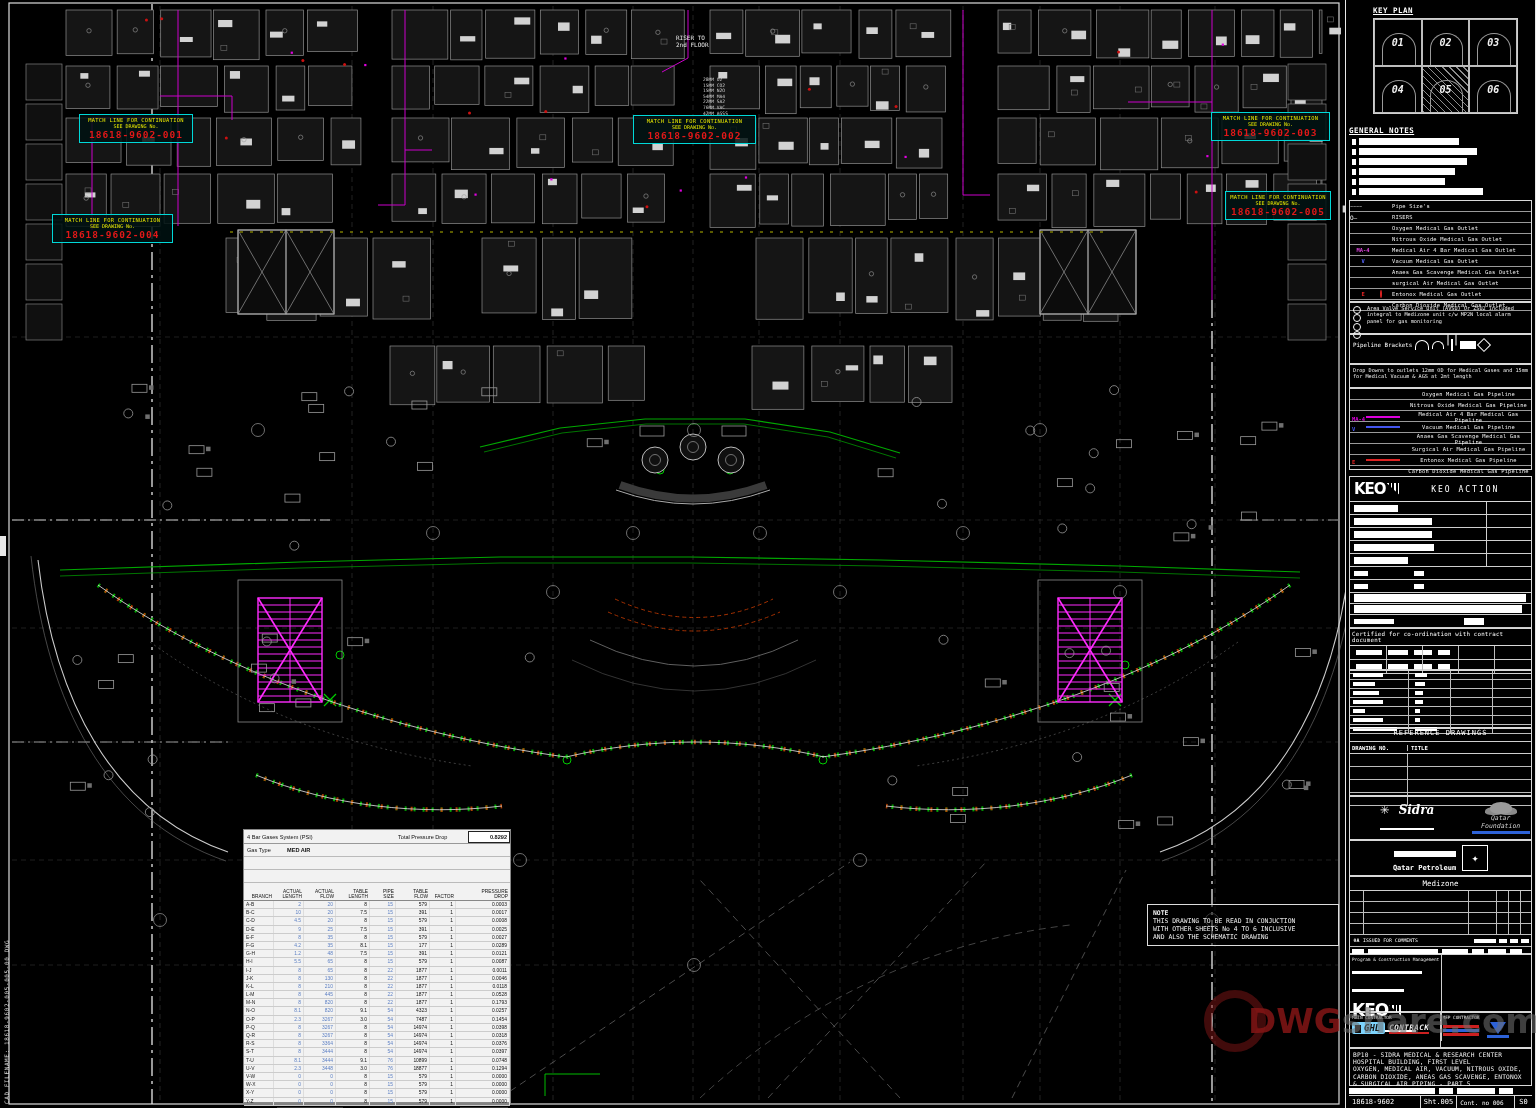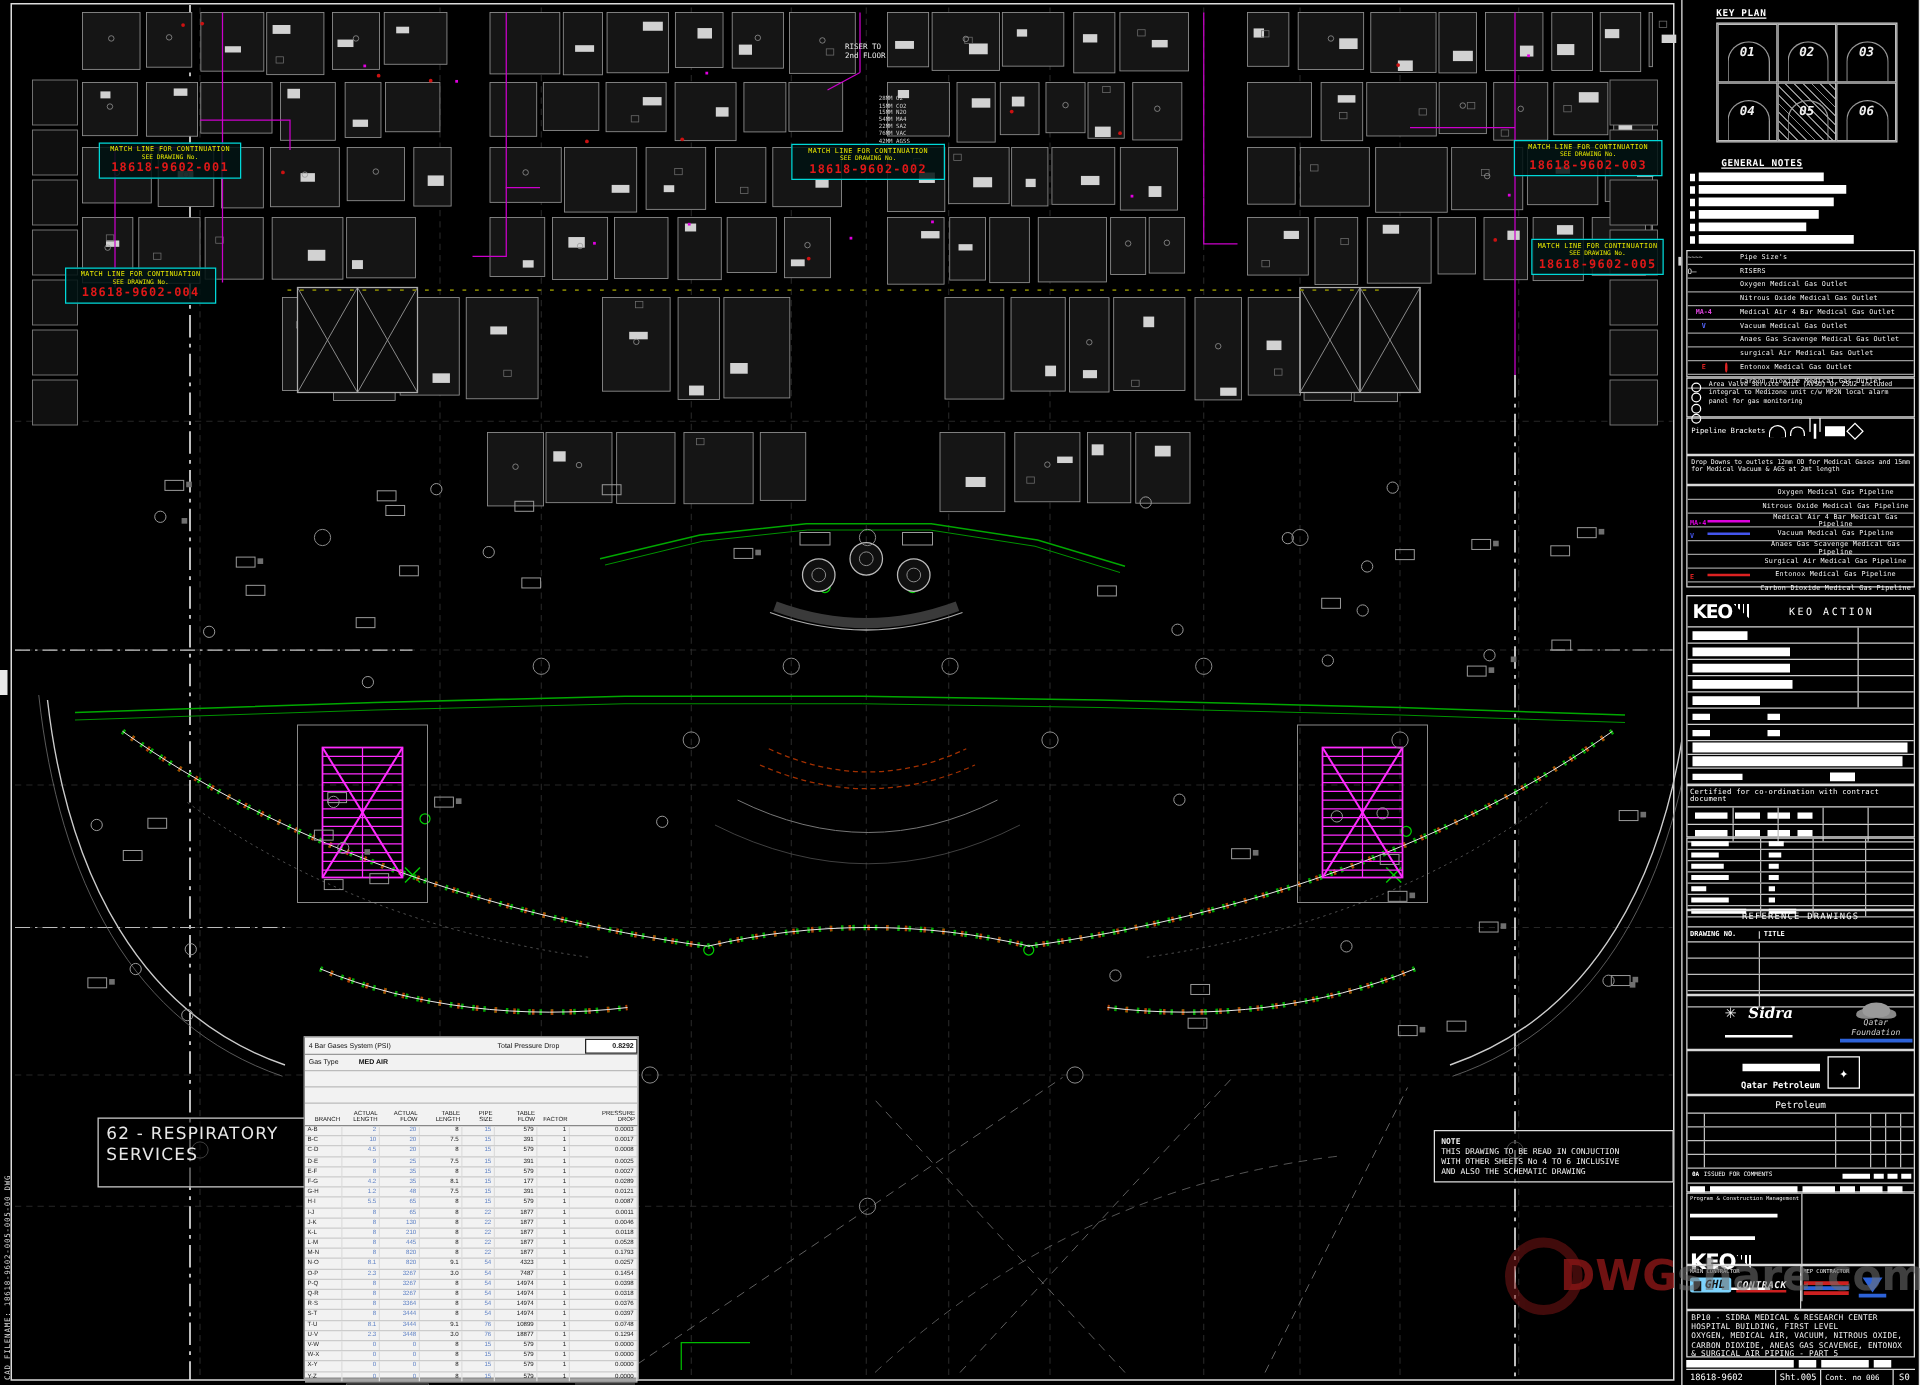--- a/index.html
+++ b/index.html
@@ -47,21 +47,21 @@
   .gt-total{position:relative;height:16px;font-size:5.6px;}
   .gt-tot-len{position:absolute;left:33px;top:1px;width:62px;height:12px;border:1px solid #333;
               text-align:right;line-height:12px;padding-right:2px;font-weight:bold;background:#fff;}
   .gt-tot-drop{position:absolute;right:2px;top:1px;width:44px;height:12px;border:1px solid #333;
                text-align:right;line-height:12px;padding-right:2px;font-weight:bold;background:#fff;}
   
   .panel{position:absolute;left:1345px;top:0;width:191px;height:1108px;background:#000;
          border-left:1.5px solid #e8e8e8;border-right:1.5px solid #e8e8e8;box-sizing:border-box;z-index:4;}
   .sec{position:absolute;left:3px;width:183px;box-sizing:border-box;}
   .bordered{border:1px solid #d8d8d8;}
-  .sec-title{font-size:7.5px;font-weight:bold;letter-spacing:.5px;text-decoration:underline;margin-left:28px;}
+  .sec-title{font-size:7.5px;font-weight:bold;letter-spacing:.5px;text-decoration:underline;}
   .bar{background:#fff;display:inline-block;height:5px;vertical-align:middle;}
   .hl{display:flex;align-items:center;gap:3px;margin:3px 0 0 3px;}
   .bullet{width:4px;height:6px;background:#fff;display:inline-block;}
   
   .kp-box{margin:3px 14px 0 24px;border:1px solid #cfcfcf;height:94px;display:grid;
           grid-template-columns:1fr 1fr 1fr;grid-template-rows:1fr 1fr;}
   .kp-cell{border:.5px solid #bdbdbd;position:relative;display:flex;align-items:center;justify-content:center;}
   .kp-num{font-style:italic;font-weight:bold;font-size:10px;color:#f2f2f2;z-index:2;}
   .kp-hatch{background:repeating-linear-gradient(45deg,rgba(255,255,255,.55) 0 1px,transparent 1px 5px);}
   .kp-dome{position:absolute;bottom:0;left:15%;width:70%;height:70%;border:1px solid #9a9a9a;
@@ -697,21 +697,20 @@
   <div class="riser-pipes" id="riserpipes">
       <div>28MM O2</div>
       <div>15MM CO2</div>
       <div>15MM N2O</div>
       <div>54MM MA4</div>
       <div>22MM SA2</div>
       <div>76MM VAC</div>
       <div>42MM AGSS</div>
     </div>
 
-  <div class="room-label">62 - RESPIRATORY SERVICES</div>
 
   <div class="notebox">
     <div style="font-weight:bold">NOTE</div>
     <div>THIS DRAWING TO BE READ IN CONJUCTION</div>
     <div>WITH OTHER SHEETS No 4 TO 6 INCLUSIVE</div>
     <div>AND ALSO THE SCHEMATIC DRAWING</div>
   </div>
 
   <div class="gastable" id="gastable">
       <div class="gt-top">
@@ -1368,21 +1367,21 @@
 
     <div class="sec bordered logo-cell" style="top:840px;height:36px">
       <div style="text-align:right">
         <div class="bar" style="width:62px;height:6px;margin-bottom:2px"></div>
         <div style="font-size:7px;font-weight:bold">Qatar Petroleum</div>
       </div>
       <div style="width:24px;height:24px;border:1.2px solid #fff;display:flex;align-items:center;justify-content:center;font-size:12px">✦</div>
     </div>
 
     <div class="sec bordered" style="top:876px;height:78px">
-      <div style="text-align:center;font-size:7.5px;border-bottom:1px solid #cfcfcf;height:13px;line-height:13px">Petroleum</div>
+      <div style="text-align:center;font-size:7.5px;border-bottom:1px solid #cfcfcf;height:13px;line-height:13px">Medizone</div>
       <div id="drawrows">
           <div class="dr-row">
             <span class="vline" style="left: 13px;"></span>
             <span class="vline" style="left: 118px;"></span>
             <span class="vline" style="left: 146px;"></span>
             <span class="vline" style="left: 158px;"></span>
             <span class="vline" style="left: 170px;"></span>
           </div>
           <div class="dr-row">
             <span class="vline" style="left: 13px;"></span>

